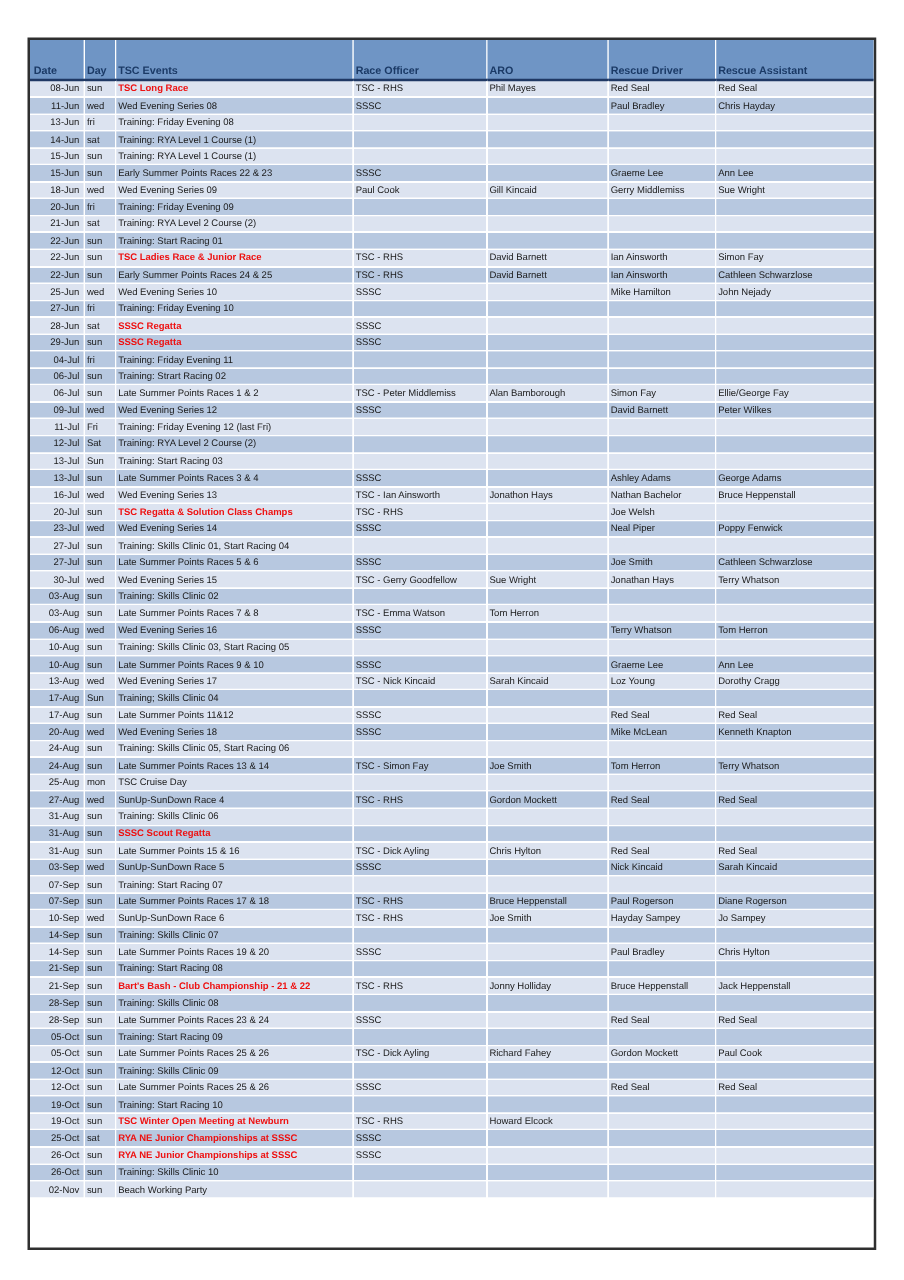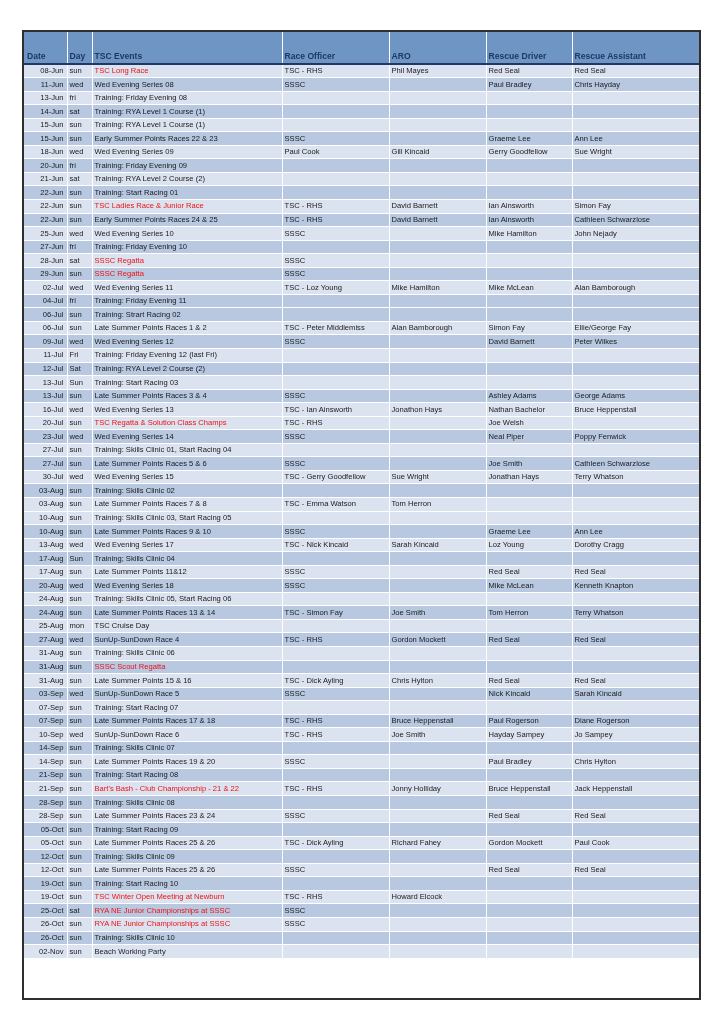--- a/index.html
+++ b/index.html
@@ -71,21 +71,21 @@
 
   tbody tr.odd  td { background: #dce3f0; }
   tbody tr.even td { background: #b7c8e0; }
 
   td.col-date { text-align: right; padding-right: 3px; }
   td.col-day  { text-align: left;  padding-left: 2px; }
   td.col-event { text-align: left; }
 
   td.highlight {
     color: #ee1111;
-    font-weight: normal;
+    font-weight: bold;
   }
 </style>
 </head>
 <body>
 
 <div id="page">
   <div id="sheet-frame">
     <table class="schedule">
       <colgroup>
         <col class="c-date">
@@ -161,21 +161,21 @@
             <td class="col-aro"></td>
             <td class="col-rd">Graeme Lee</td>
             <td class="col-ra">Ann Lee</td>
           </tr>
           <tr class="odd">
             <td class="col-date">18-Jun</td>
             <td class="col-day">wed</td>
             <td class="col-event">Wed Evening Series 09</td>
             <td class="col-ro">Paul Cook</td>
             <td class="col-aro">Gill Kincaid</td>
-            <td class="col-rd">Gerry Goodfellow</td>
+            <td class="col-rd">Gerry Middlemiss</td>
             <td class="col-ra">Sue Wright</td>
           </tr>
           <tr class="even">
             <td class="col-date">20-Jun</td>
             <td class="col-day">fri</td>
             <td class="col-event">Training: Friday Evening 09</td>
             <td class="col-ro"></td>
             <td class="col-aro"></td>
             <td class="col-rd"></td>
             <td class="col-ra"></td>
@@ -244,29 +244,20 @@
             <td class="col-ra"></td>
           </tr>
           <tr class="even">
             <td class="col-date">29-Jun</td>
             <td class="col-day">sun</td>
             <td class="col-event highlight">SSSC Regatta</td>
             <td class="col-ro">SSSC</td>
             <td class="col-aro"></td>
             <td class="col-rd"></td>
             <td class="col-ra"></td>
-          </tr>
-          <tr class="odd">
-            <td class="col-date">02-Jul</td>
-            <td class="col-day">wed</td>
-            <td class="col-event">Wed Evening Series 11</td>
-            <td class="col-ro">TSC - Loz Young</td>
-            <td class="col-aro">Mike Hamilton</td>
-            <td class="col-rd">Mike McLean</td>
-            <td class="col-ra">Alan Bamborough</td>
           </tr>
           <tr class="even">
             <td class="col-date">04-Jul</td>
             <td class="col-day">fri</td>
             <td class="col-event">Training: Friday Evening 11</td>
             <td class="col-ro"></td>
             <td class="col-aro"></td>
             <td class="col-rd"></td>
             <td class="col-ra"></td>
           </tr>
@@ -397,20 +388,29 @@
             <td class="col-ra"></td>
           </tr>
           <tr class="odd">
             <td class="col-date">03-Aug</td>
             <td class="col-day">sun</td>
             <td class="col-event">Late Summer Points Races 7 &amp; 8</td>
             <td class="col-ro">TSC  - Emma Watson</td>
             <td class="col-aro">Tom Herron</td>
             <td class="col-rd"></td>
             <td class="col-ra"></td>
+          </tr>
+          <tr class="even">
+            <td class="col-date">06-Aug</td>
+            <td class="col-day">wed</td>
+            <td class="col-event">Wed Evening Series 16</td>
+            <td class="col-ro">SSSC</td>
+            <td class="col-aro"></td>
+            <td class="col-rd">Terry Whatson</td>
+            <td class="col-ra">Tom Herron</td>
           </tr>
           <tr class="odd">
             <td class="col-date">10-Aug</td>
             <td class="col-day">sun</td>
             <td class="col-event">Training: Skills Clinic 03, Start Racing 05</td>
             <td class="col-ro"></td>
             <td class="col-aro"></td>
             <td class="col-rd"></td>
             <td class="col-ra"></td>
           </tr>

